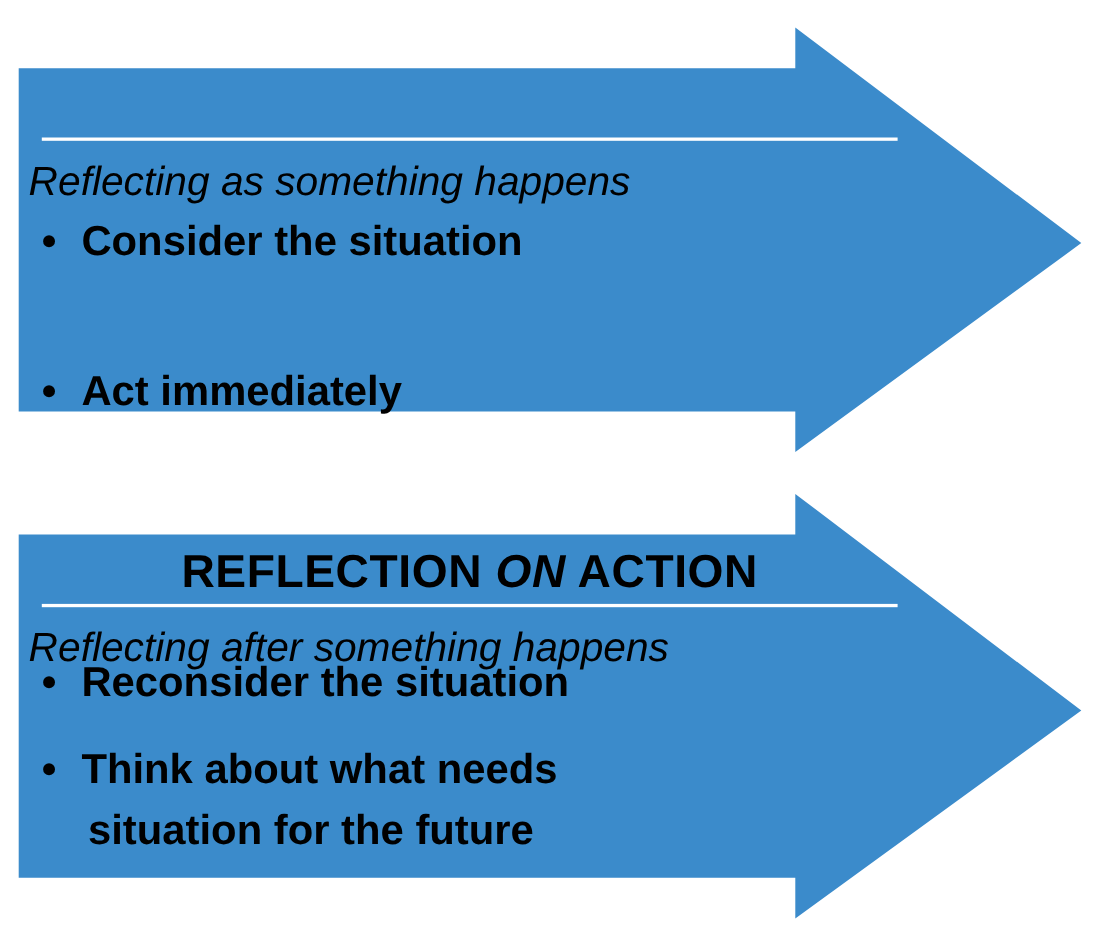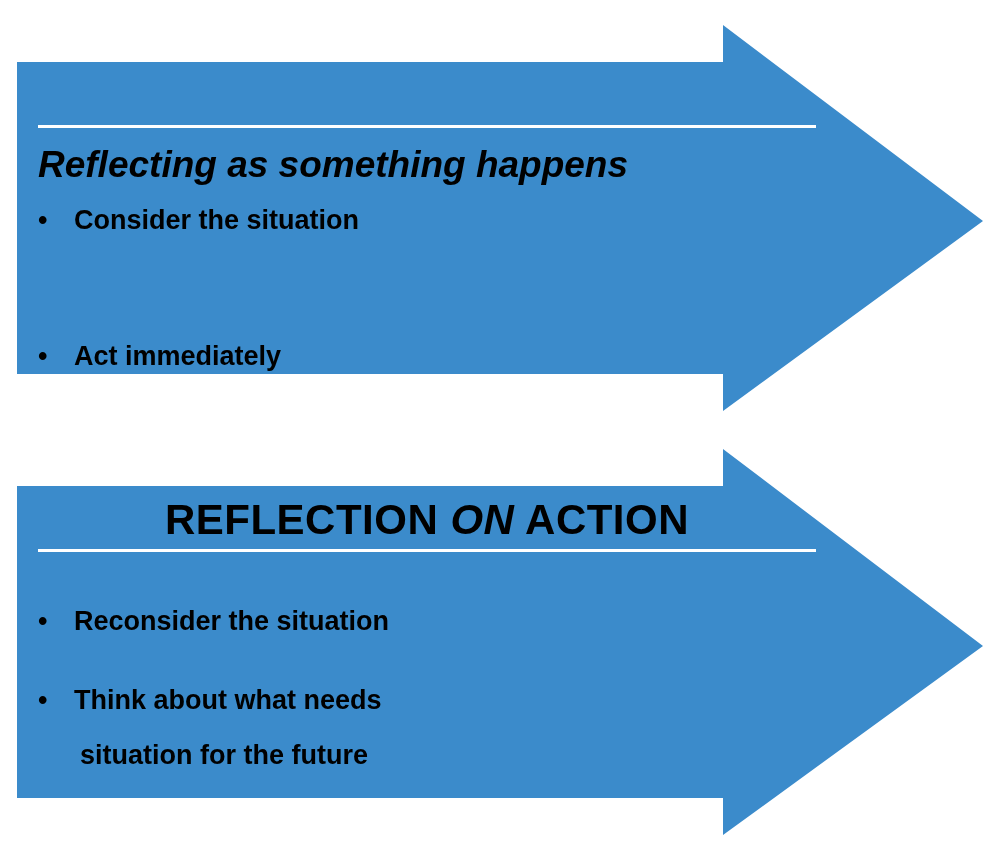--- a/index.html
+++ b/index.html
@@ -4,23 +4,23 @@
 <style>
   html, body { margin: 0; padding: 0; background: #ffffff; }
   body { width: 1000px; height: 861px; position: relative; overflow: hidden;
          font-family: "Liberation Sans", sans-serif; }
   .arrow { position: absolute; left: 0; width: 1000px; }
   .arrow svg { position: absolute; left: 0; top: 0; }
   .title { position: absolute; left: 38px; width: 778px; text-align: center;
            font-weight: bold; font-size: 42px; line-height: 48px; letter-spacing: 0.5px; }
   .title i { font-style: italic; }
   .rule { position: absolute; left: 38px; width: 778px; height: 3px; background: #ffffff; }
-  .subtitle { position: absolute; left: 38px; font-style: italic; font-weight: bold;
+  .subtitle { position: absolute; left: 26px; font-style: italic; font-weight: normal;
               font-size: 37px; line-height: 44px; white-space: nowrap; }
-  .bullet { position: absolute; left: 38px; font-weight: bold; font-size: 27px;
+  .bullet { position: absolute; left: 38px; font-weight: bold; font-size: 38px;
             line-height: 44px; white-space: nowrap; }
   .bullet .dot { display: inline-block; width: 36px; }
   .bullet .cont { padding-left: 42px; display: block; }
 </style>
 </head>
 <body>
 
 <div class="arrow" style="top:0; height:430px;">
   <svg width="1000" height="430">
     <polygon points="17,62 723,62 723,25 983,221 723,411 723,374 17,374" fill="#3B8BCB"></polygon>
@@ -36,20 +36,21 @@
 </div>
 
 <div class="arrow" style="top:0; height:861px;">
   <svg width="1000" height="861">
     <polygon points="17,486 723,486 723,449 983,646 723,835 723,798 17,798" fill="#3B8BCB"></polygon>
   </svg>
   <div class="title" style="top:496px;">
     <span>REFLECTION </span><i>ON</i><span> ACTION</span>
   </div>
   <div class="rule" style="top:549px;"></div>
+  <div class="subtitle" style="top:567px;">Reflecting after something happens</div>
   <div class="bullet" style="top:599px;">
     <span class="dot">•</span><span>Reconsider the situation</span>
   </div>
   <div class="bullet" style="top:678px;">
     <span class="dot">•</span><span>Think about what needs</span>
     <span class="cont" style="margin-top:11px;">situation for the future</span>
   </div>
 </div>
 
 </body></html>

